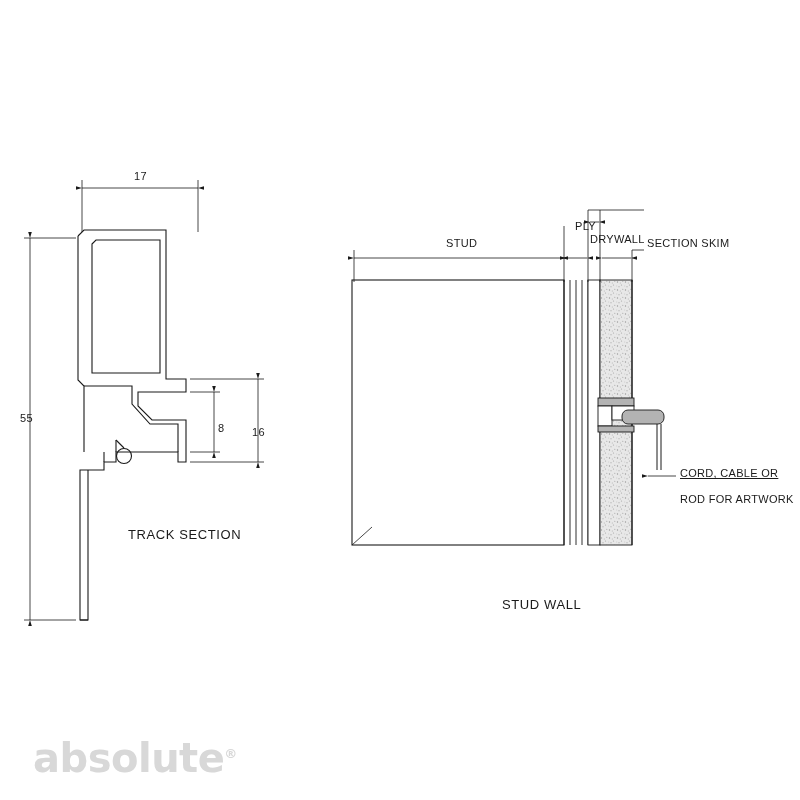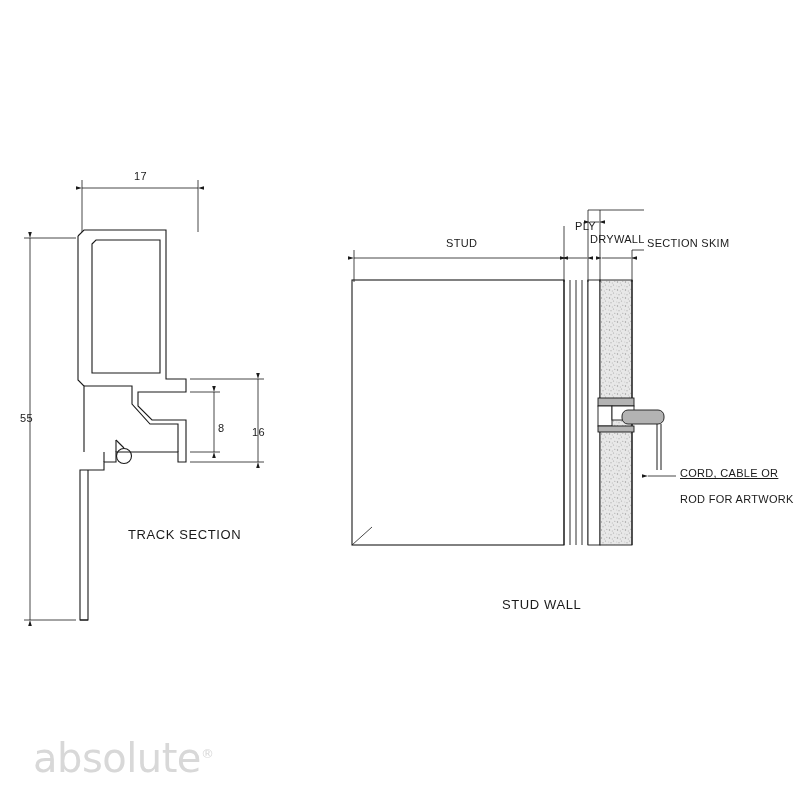--- a/index.html
+++ b/index.html
@@ -35,21 +35,21 @@
     color: #1a1a1a;
   }
   .lbl.caption { font-size: 13px; letter-spacing: 0.6px; }
   .brand {
     position: absolute;
     left: 33px;
     top: 735px;
     font-size: 40px;
     color: #d8d8d8;
     font-family: "DejaVu Sans", sans-serif;
-    font-weight: 400;
+    font-weight: 700;
     letter-spacing: -0.5px;
   }
   .brand .reg {
     font-size: 13px;
     vertical-align: super;
   }
 </style>
 </head>
 <body>
 

